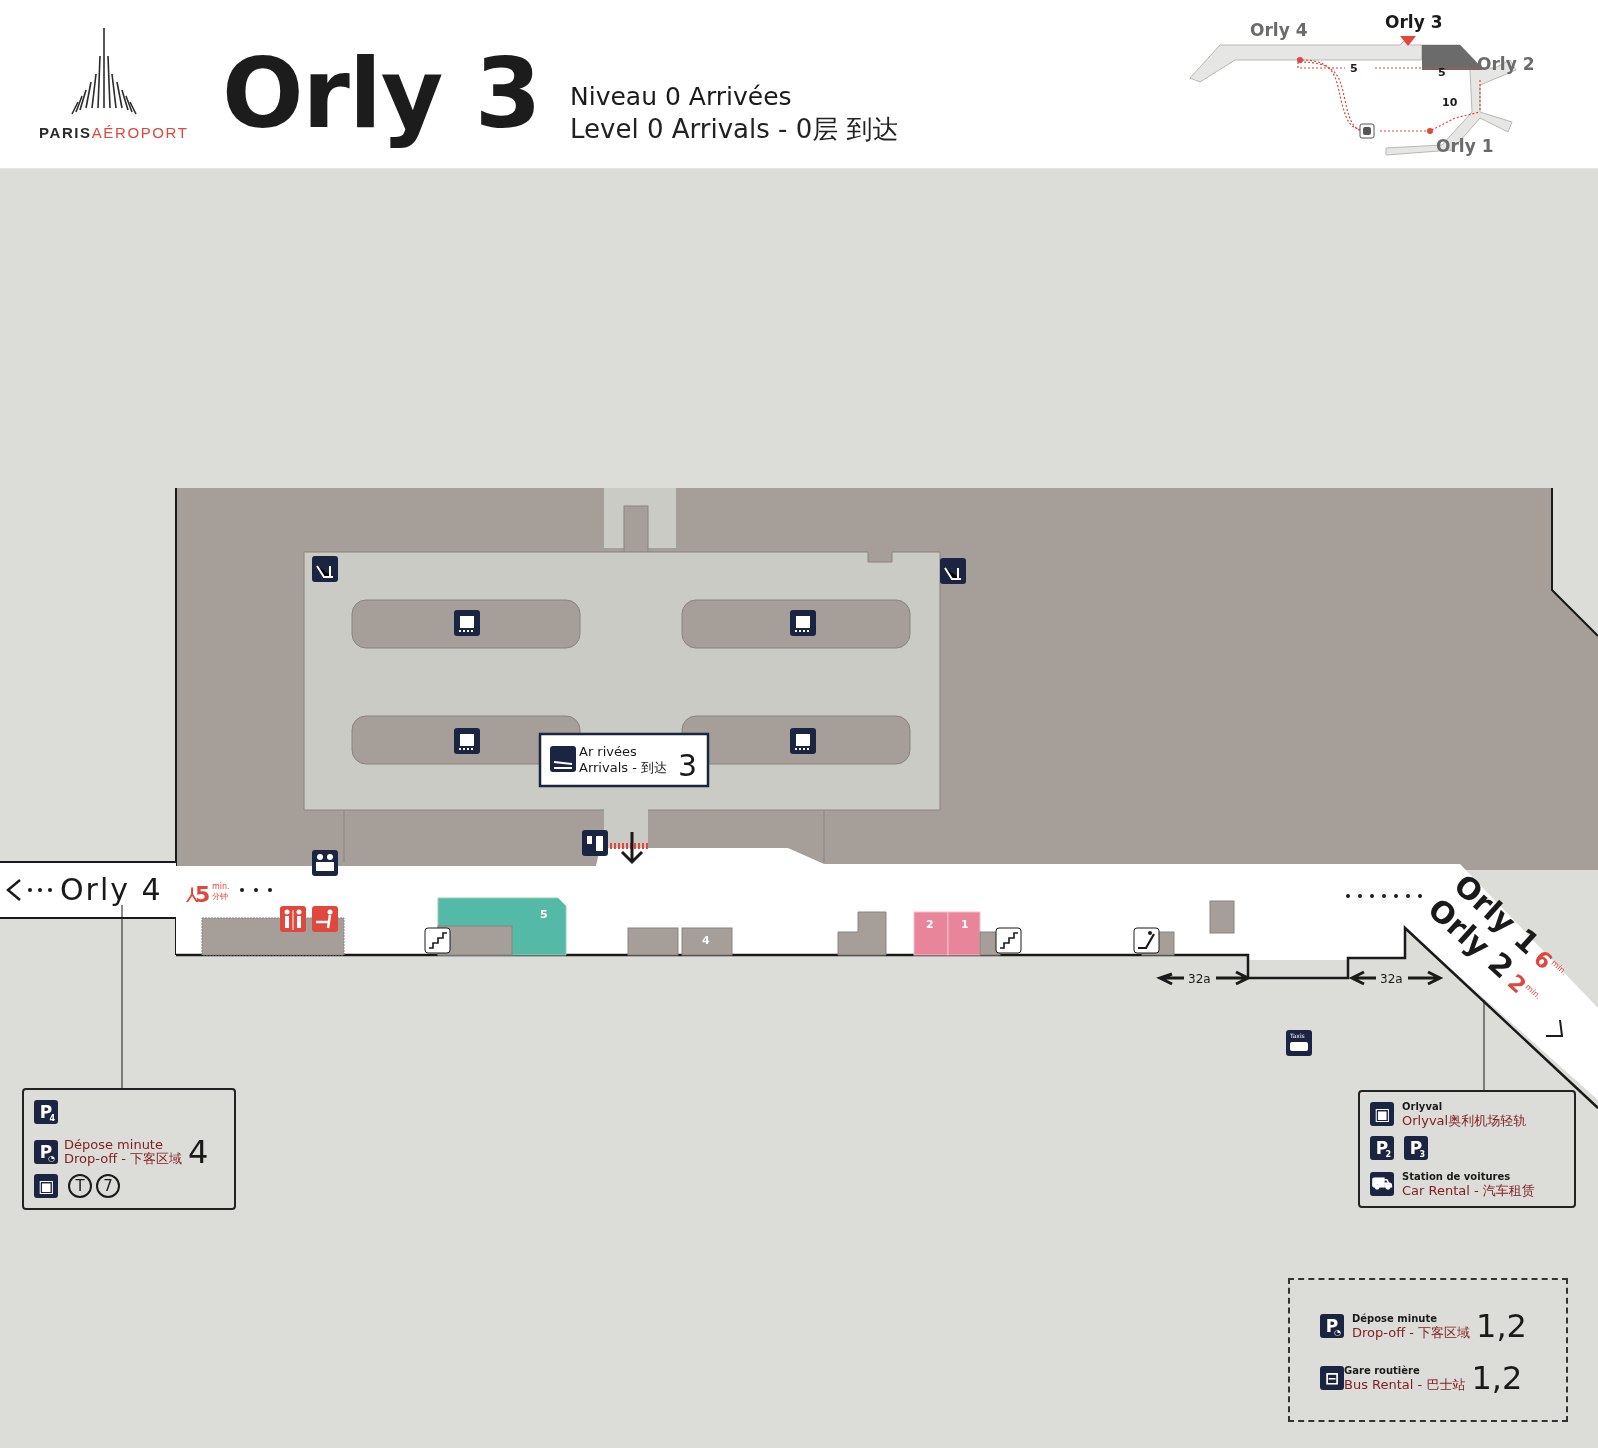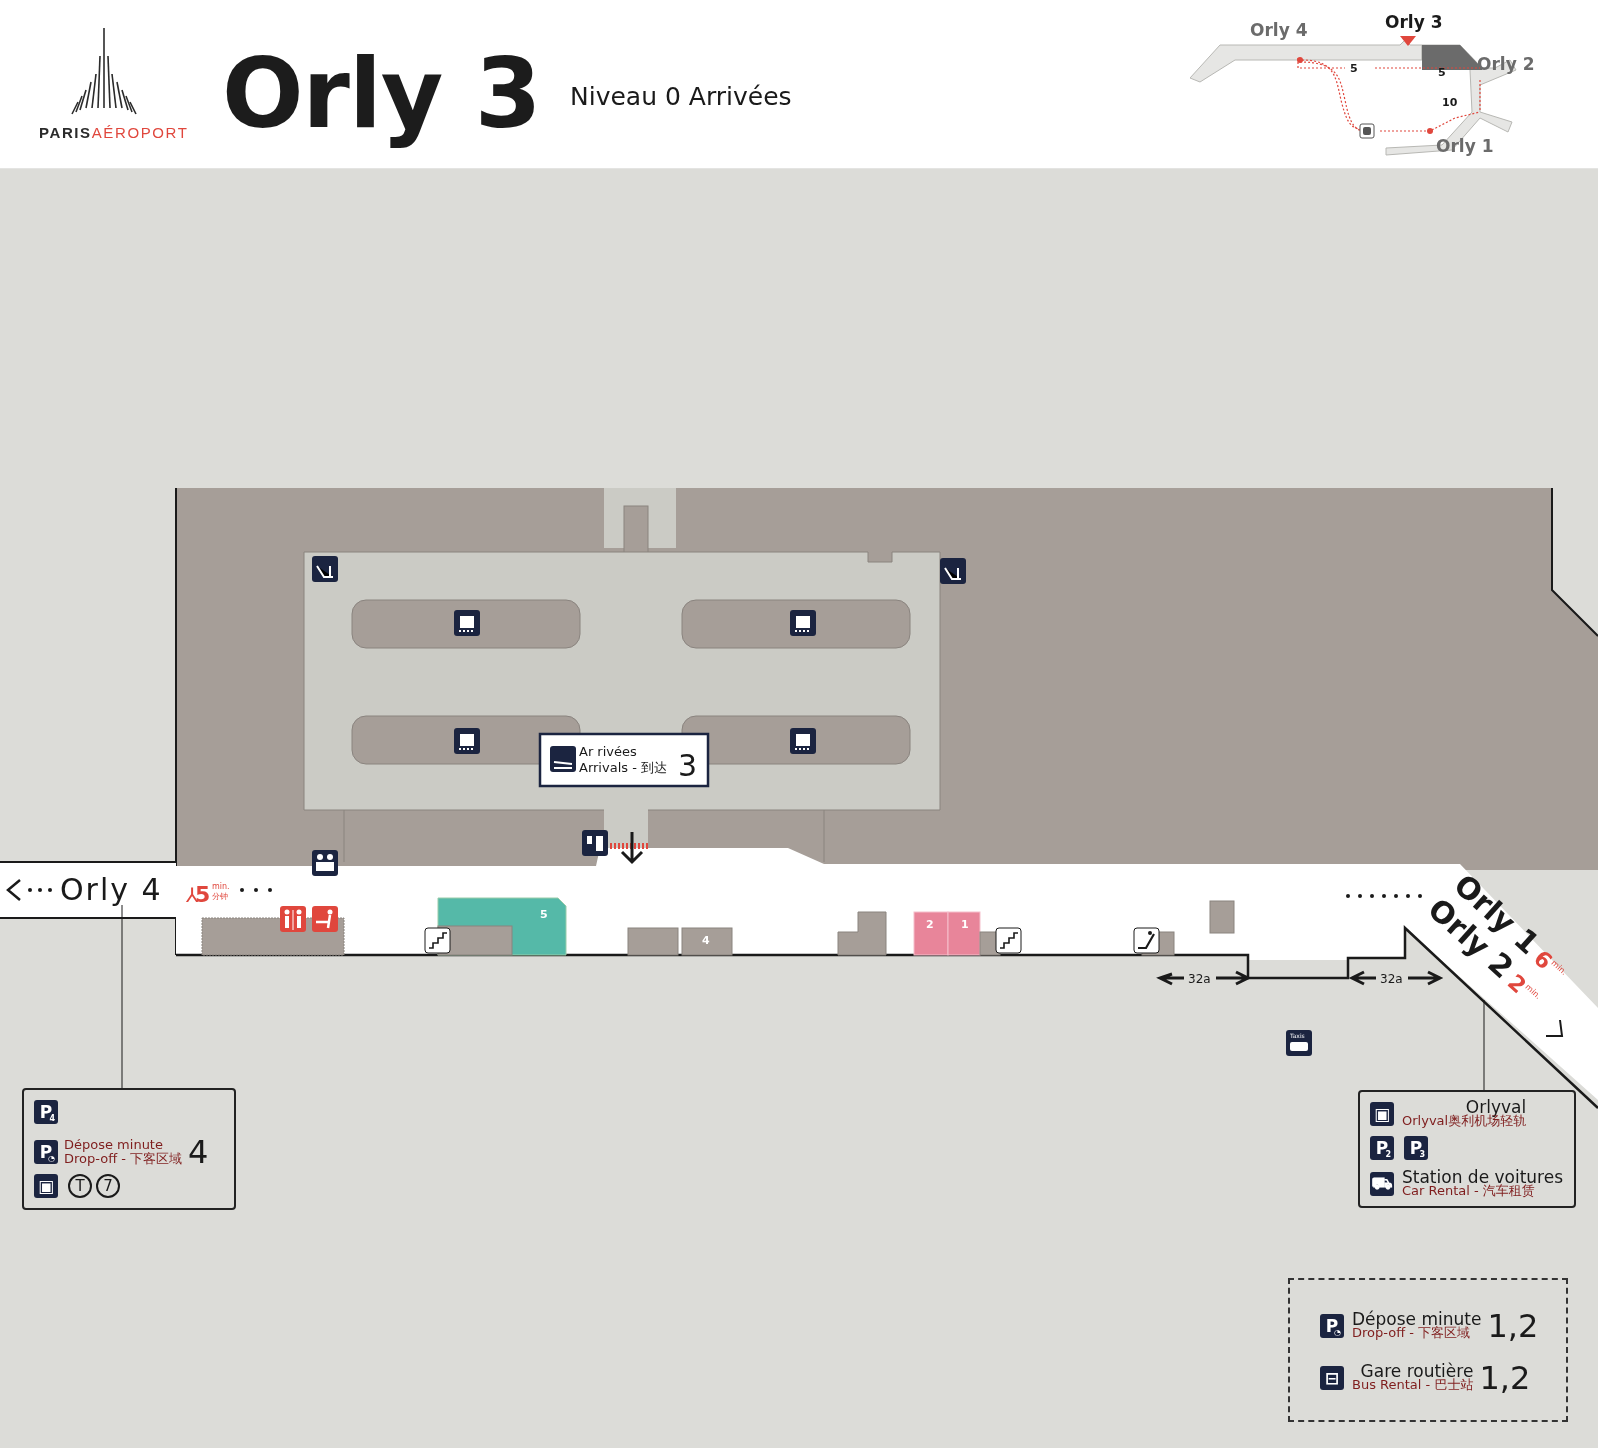--- a/index.html
+++ b/index.html
@@ -14,21 +14,21 @@
   .subtitle-en { position:absolute; left:570px; top:112px; font-size:26px; color:#222; white-space:nowrap; }
   .minimap { position:absolute; left:1190px; top:0; width:408px; height:168px; }
   svg text { font-family:"DejaVu Sans",sans-serif; }
   .map { position:absolute; left:0; top:168px; width:1598px; height:1280px; }
   .info-box { position:absolute; border:2px solid #222; border-radius:4px; background:#dcdcd8; }
   .ib-row { position:absolute; display:flex; align-items:center; white-space:nowrap; }
   .sq-icon { width:24px; height:24px; background:#1b2440; border-radius:3px; color:#fff; display:inline-flex; align-items:center; justify-content:center; font-weight:bold; font-size:17px; position:relative; flex:none; }
   .sq-icon sub { font-size:8px; position:absolute; right:3px; bottom:1px; }
   .circ { width:24px; height:24px; border:2px solid #1a1a1a; border-radius:50%; display:inline-flex; align-items:center; justify-content:center; font-size:15px; box-sizing:border-box; margin-left:4px; }
   .txt2 { display:flex; flex-direction:column; line-height:14px; margin-left:8px; }
-  .t-bold { font-weight:normal; font-size:17px;text-align:right; }
+  .t-bold { font-weight:bold; font-size:10px; }
   .t-reg { font-size:13px; color:#7f1d1d; }
   .big-num { font-size:32px; font-weight:normal; margin-left:6px; line-height:1; }
   .dashed-box { position:absolute; left:1288px; top:1278px; width:276px; height:140px; border:2px dashed #333; }
 </style>
 </head>
 <body>
 
 <div class="header">
   <svg class="logo" viewBox="0 0 172 118">
     <g stroke="#2b2b2b" stroke-width="1.6" fill="none">
@@ -43,20 +43,21 @@
         <line x1="104" y1="64" x2="110" y2="84"></line>
       <line x1="64" y1="70" x2="58" y2="86"></line>
         <line x1="108" y1="70" x2="114" y2="86"></line>
       <line x1="60" y1="76" x2="54" y2="88"></line>
         <line x1="112" y1="76" x2="118" y2="88"></line>
     </g>
   </svg>
   <div class="logo-text"><span class="paris">PARIS</span><span class="aero">AÉROPORT</span></div>
   <div class="title">Orly 3</div>
   <div class="subtitle-fr">Niveau 0 Arrivées</div>
+  <div class="subtitle-en">Level 0 Arrivals - 0层 到达</div>
 
   <svg class="minimap" viewBox="0 0 408 168">
     <g fill="#e6e6e4" stroke="#b8b8b4" stroke-width="1">
       <path d="M0 78 L30 45 L210 45 L215 40 L220 45 L232 45 L232 60 L45 60 L10 82 Z"></path>
       <path d="M232 45 L270 45 L292 68 L305 68 L320 60 L326 70 L290 85 L290 112 L322 122 L318 132 L290 118 L262 150 L196 155 L196 148 L252 145 L282 112 L280 70 L270 60 L232 60 Z"></path>
     </g>
     <path d="M232 45 L270 45 L292 68 L292 70 L232 70 Z" fill="#6b6b6b"></path>
     <polygon points="210,36 226,36 218,46" fill="#e0473d"></polygon>
     <text x="195" y="28" font-size="17" font-weight="bold" fill="#1a1a1a">Orly 3</text>
     <text x="60" y="36" font-size="17" font-weight="bold" fill="#6b6b6b">Orly 4</text>
@@ -308,19 +309,19 @@
   <div class="ib-row" style="left:30px; top:30px;">
     <span class="sq-icon">P<sub>◔</sub></span>
     <span class="txt2" style="margin-left:8px;">
         <span class="t-bold">Dépose minute</span>
         <span class="t-reg">Drop-off - 下客区域</span>
       </span>
     <span class="big-num">1,2</span>
   </div>
   <div class="ib-row" style="left:30px; top:82px;">
     <span class="sq-icon">⊟</span>
-    <span class="txt2" style="margin-left:8px;">
+    <span class="txt2" style="margin-left:0;">
         <span class="t-bold">Gare routière</span>
         <span class="t-reg">Bus Rental - 巴士站</span>
       </span>
     <span class="big-num">1,2</span>
   </div>
 </div>
 
 </body></html>

